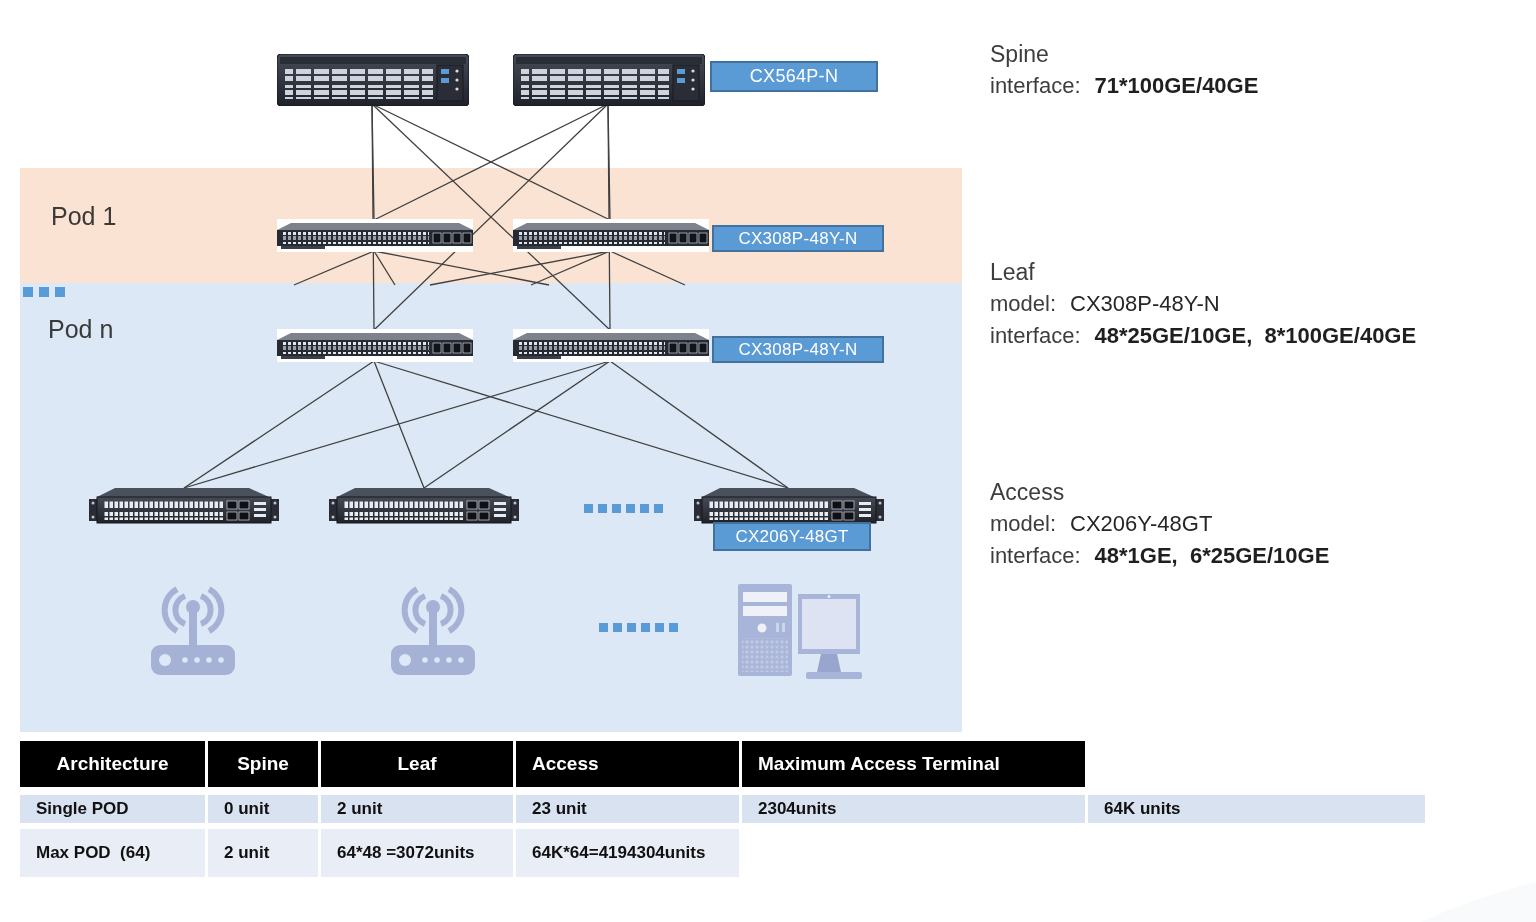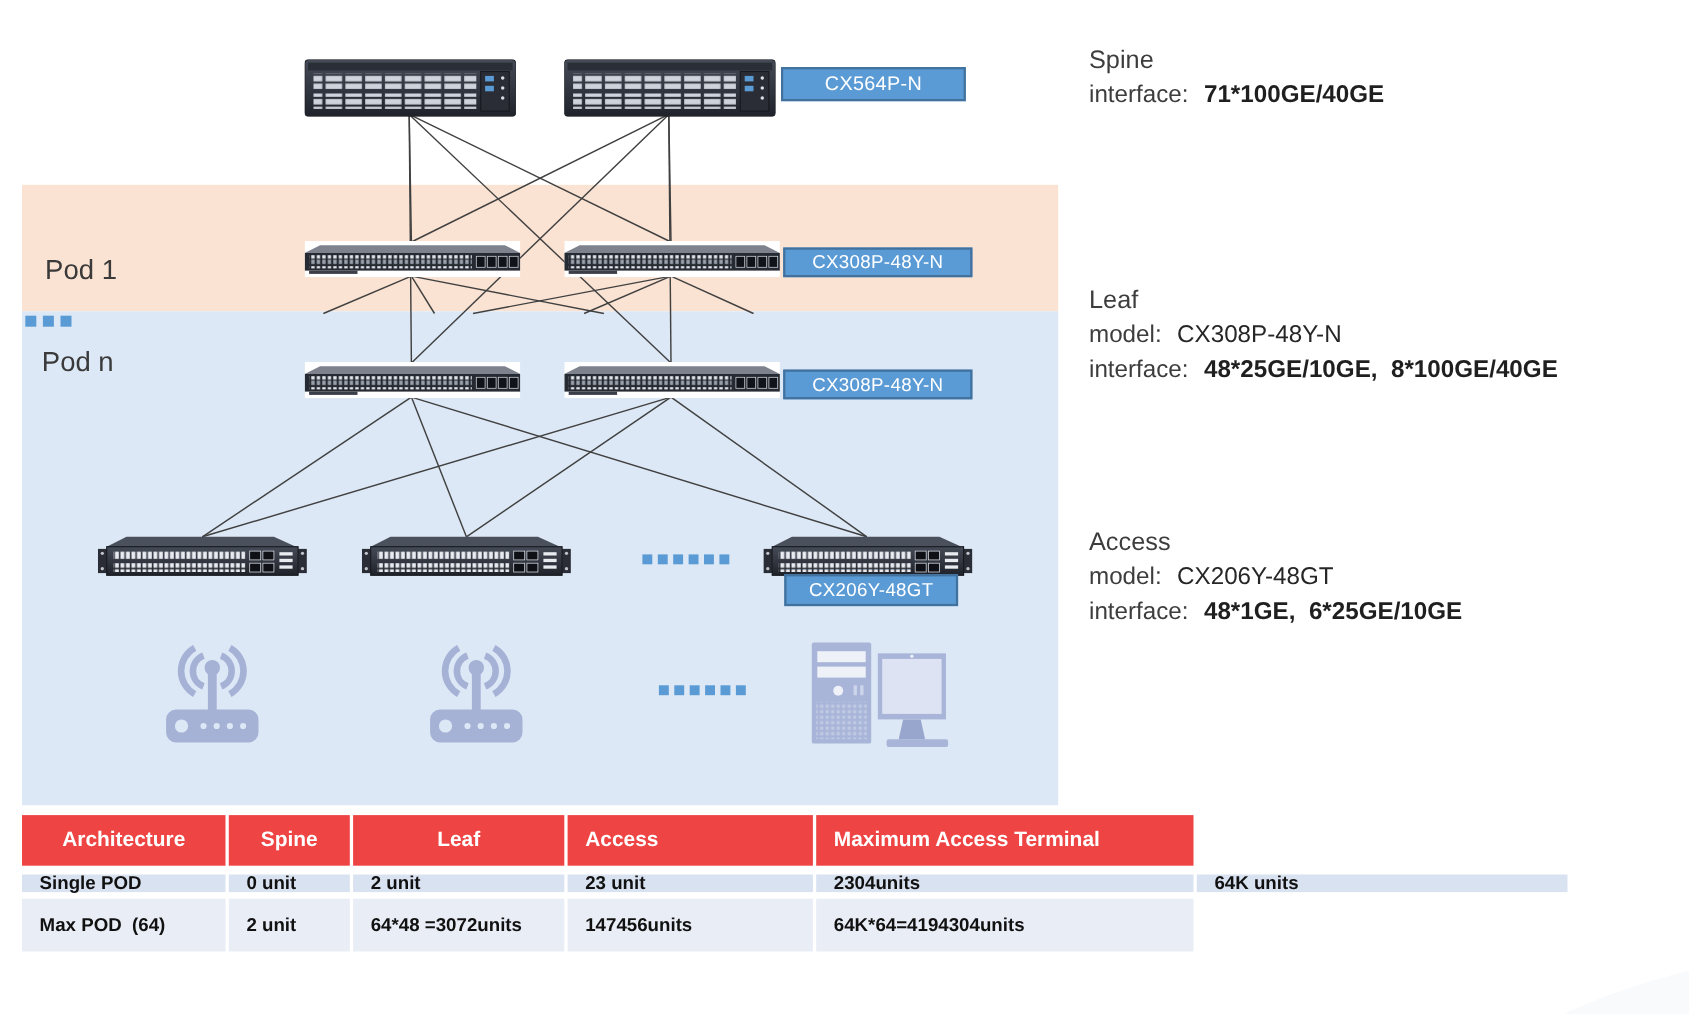--- a/index.html
+++ b/index.html
@@ -6,22 +6,22 @@
   html,body { background:#fff; }
   body { font-family:"Liberation Sans", sans-serif; }
   .canvas { position:relative; width:1536px; height:922px; background:#fff; overflow:hidden; }
 
   
   .band { position:absolute; left:20px; width:942px; z-index:1; }
   .band.pod1 { top:168px; height:115px; background:#fae3d3; }
   .band.podn { top:283px; height:449px; background:#dce8f5; }
 
   .pod-label { position:absolute; z-index:4; font-size:25px; color:#3a3a3a; }
-  .pod-label.p1 { left:41px; top:202px;margin-top:30px; }
-  .pod-label.pn { left:38px; top:315px; }
+  .pod-label.p1 { left:51px; top:202px; }
+  .pod-label.pn { left:48px; top:315px; }
 
   
   .links { position:absolute; left:0; top:0; z-index:2; }
   .links line { stroke:#404040; stroke-width:1.3; }
 
   
   .dev { position:absolute; z-index:3; }
 
   
   .badge { position:absolute; z-index:4; background:#5b9bd5; border:2px solid #41719c;
@@ -49,24 +49,24 @@
   .info .t  { font-size:23px; line-height:32px; }
   .info .ln { font-size:22px; line-height:32px; }
   .info .lbl { margin-right:14px; }
   .info .val { color:#262626; white-space:pre; }
   .info .val.b { font-weight:bold; color:#1f1f1f; }
 
   
   .spec-table { position:absolute; left:20px; top:741px; width:1405px; z-index:4; }
   .trow { display:grid; grid-template-columns:185px 110px 192px 223px 343px 337px; column-gap:3px; }
   .trow .cell { display:flex; align-items:center; padding:0 16px; }
-  .thead .cell { background:#ef4444; color:#fff; font-weight:bold; font-size:19px; height:46px; }
+  .thead .cell { background:#000000; color:#fff; font-weight:bold; font-size:19px; height:46px; }
   .thead .c0,.thead .c1,.thead .c2 { justify-content:center; }
   .tbody1 { margin-top:8px; }
-  .tbody1 .cell { background:#d9e2f0; height:16px; }
+  .tbody1 .cell { background:#d9e2f0; height:28px; }
   .tbody2 { margin-top:6px; }
   .tbody2 .cell { background:#e9edf6; height:48px; }
   .tbody1 .cell, .tbody2 .cell { color:#111; font-weight:bold; font-size:17px; white-space:pre; }
 
   
   .corner { position:absolute; right:0; bottom:0; z-index:0; }
 </style>
 </head>
 <body>
 
@@ -358,21 +358,20 @@
       <div class="cell">0 unit</div>
       <div class="cell">2 unit</div>
       <div class="cell">23 unit</div>
       <div class="cell">2304units</div>
       <div class="cell">64K units</div>
     </div>
     <div class="trow tbody2">
       <div class="cell">Max POD  (64)</div>
       <div class="cell">2 unit</div>
       <div class="cell">64*48 =3072units</div>
-      <div class="cell">147456units</div>
       <div class="cell">64K*64=4194304units</div>
     </div>
   </div>
 
   <svg class="corner" width="120" height="45">
     <path d="M120,5 C85,14 40,28 5,45 L120,45 Z" fill="#f8fafc"></path>
   </svg>
 
 </div>
 

